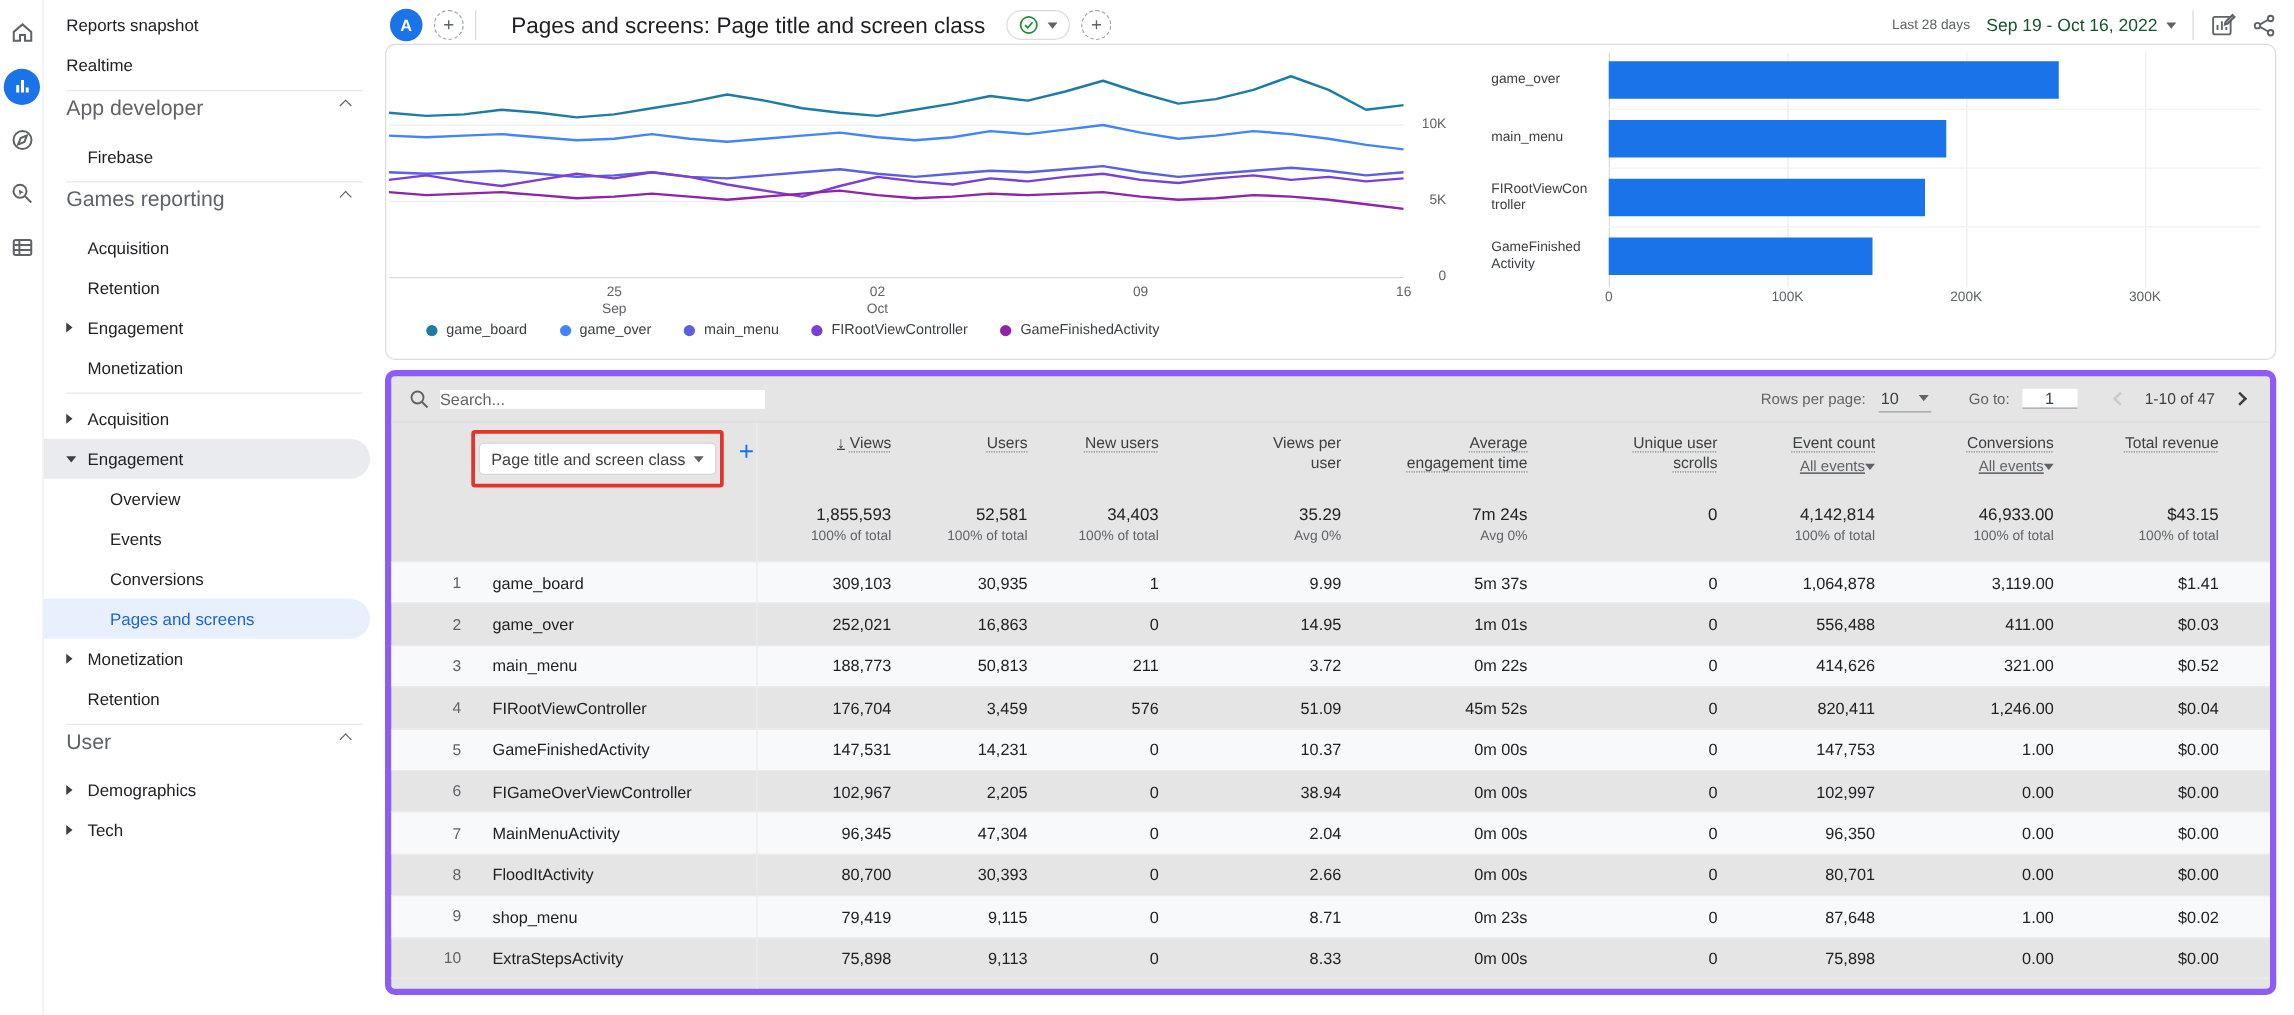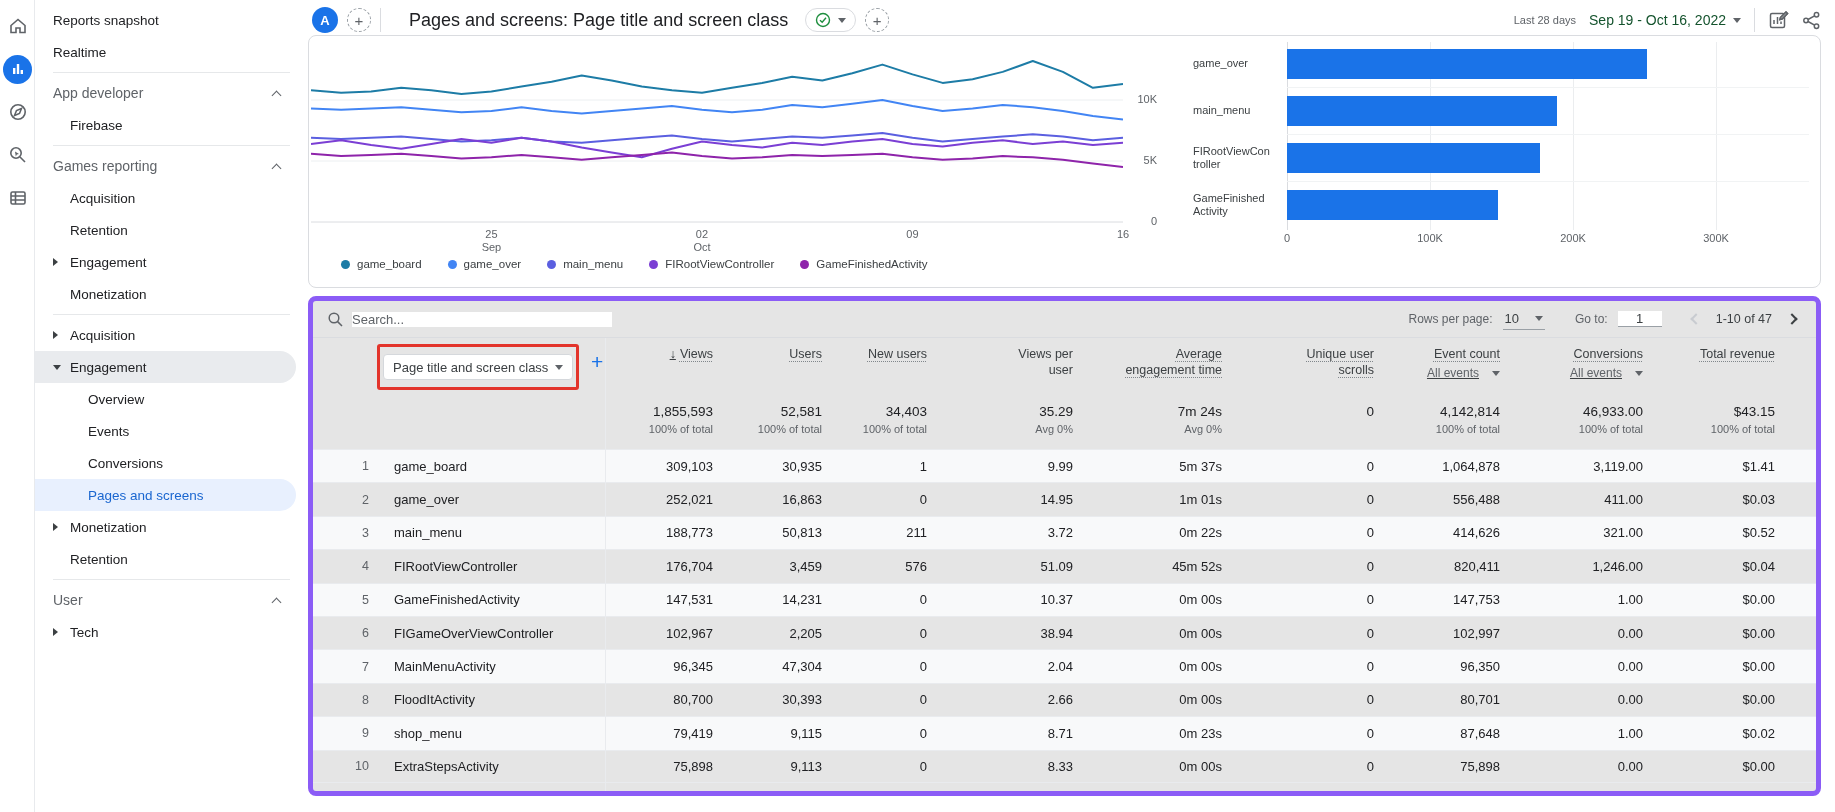--- a/index.html
+++ b/index.html
@@ -18,21 +18,21 @@
   .sb-item .lbl { white-space:nowrap; }
   .ind1 { padding-left:18px; }
   .ind2 { padding-left:35px; }
   .ind3 { padding-left:53px; }
   .has-arrow.ind2 { padding-left:18px; }
   .tri { width:17px; display:inline-flex; align-items:center; }
   .tri-right { width:0; height:0; border-top:4px solid transparent; border-bottom:4px solid transparent; border-left:5px solid #3c4043; }
   .tri-down  { width:0; height:0; border-left:4px solid transparent; border-right:4px solid transparent; border-top:5px solid #3c4043; }
   .sb-item.pill { background:#e9ebee; }
   .sb-item.sel  { background:#e8f0fe; color:#1a66d0; }
-  .sb-header { height:32px; display:flex; align-items:center; justify-content:space-between; padding:0 16px 0 18px; font-size:14px; color:#5f6368; cursor:pointer; border-radius:0 16px 16px 0; margin-right:6px; }
+  .sb-header { height:32px; display:flex; justify-content:space-between; padding:0 16px 0 18px; font-size:17px; color:#5f6368; cursor:pointer; border-radius:0 16px 16px 0; margin-right:6px; }
   .sb-header.hdr-bg { background:#f1f3f4; }
   .chev-up { width:7px; height:7px; border-right:1.6px solid #5f6368; border-bottom:1.6px solid #5f6368; transform:rotate(-135deg); margin-top:4px; }
   .sb-div { height:1px; background:#e6e8ea; margin:4px 12px 4px 18px; }
 
   
   .topbar { position:absolute; left:302px; top:0; right:0; height:40px; display:flex; align-items:center; }
   .tb-left { display:flex; align-items:center; gap:9px; padding-left:10px; }
   .avatar { width:26px; height:26px; border-radius:50%; background:#1a73e8; color:#fff; font-size:13px; font-weight:bold; display:flex; align-items:center; justify-content:center; cursor:pointer; }
   .dashed-plus { width:24px; height:24px; border-radius:50%; border:1.4px dashed #9aa0a6; color:#5f6368; display:flex; align-items:center; justify-content:center; font-size:15px; cursor:pointer; }
   .vdiv { width:1px; height:24px; background:#dadce0; }
@@ -82,21 +82,21 @@
   .thead { position:relative; height:111px; }
   .redbox { position:absolute; left:64px; top:6px; width:202px; height:46px; border:3px solid #e3342b; border-radius:3px; display:flex; align-items:center; padding:0 3px; }
   .dimsel { width:190px; height:26px; border:1px solid #d5d8dc; border-radius:4px; display:flex; align-items:center; justify-content:space-between; padding:0 9px; font-size:13px; color:#3c4043; cursor:pointer; background:#fff; white-space:nowrap; }
   .addbtn { position:absolute; left:278px; top:14px; color:#1a73e8; font-size:21px; cursor:pointer; line-height:20px; }
 
   .tgrid { display:grid; grid-template-columns:58px 234px 108px 109px 105px 146px 149px 152px 126px 143px 132px; padding-right:51px; }
   .hrow { position:absolute; left:0; top:8px; width:100%; }
   .hcell { text-align:right; font-size:12.5px; color:#3c4043; line-height:16px; cursor:pointer;text-decoration:underline; }
   .hlabel { display:inline-block; }
   .hlabel.dotted { text-decoration:underline dotted 1px; text-decoration-color:#80868b; text-underline-offset:3px; }
-  .hsub { margin-top:3px; font-size:12px; color:#5f6368; display:flex; justify-content:flex-end; align-items:center; gap:13px; cursor:pointer; }
+  .hsub { margin-top:3px; font-size:12px; color:#5f6368; display:flex; justify-content:flex-end; align-items:center; gap:0; cursor:pointer; }
   .sort-arrow { margin-right:4px; color:#3c4043; }
   .trow-totals { position:absolute; left:0; top:66px; width:100%; }
   .tot-big { text-align:right; font-size:13.5px; color:#202124; }
   .tot-sub { text-align:right; font-size:11px; color:#5f6368; margin-top:4px; }
 
   .tbody { position:absolute; left:0; top:148px; width:100%; }
   .trow { height:33.4px; align-items:center; border-top:1px solid #e9ebee; }
   .trow:last-child { border-bottom:1px solid #e9ebee; }
   .trow.stripe { background:#f8f9fa; }
   .td-num { text-align:right; font-size:12.5px; color:#5f6368; padding-right:2px; }
@@ -211,20 +211,26 @@
         </span>
         <span class="lbl">Monetization</span>
       </div>
       <div class="sb-item ind2">
         <span class="lbl">Retention</span>
       </div>
       <div class="sb-div"></div>
       <div class="sb-header">
         <span>User</span>
         <span class="chev-up"></span>
+      </div>
+      <div class="sb-item ind2 has-arrow">
+        <span class="tri">
+          <span class="tri-right"></span>
+        </span>
+        <span class="lbl">Demographics</span>
       </div>
       <div class="sb-item ind2 has-arrow">
         <span class="tri">
           <span class="tri-right"></span>
         </span>
         <span class="lbl">Tech</span>
       </div>
     </nav>
 
   <header class="topbar">

